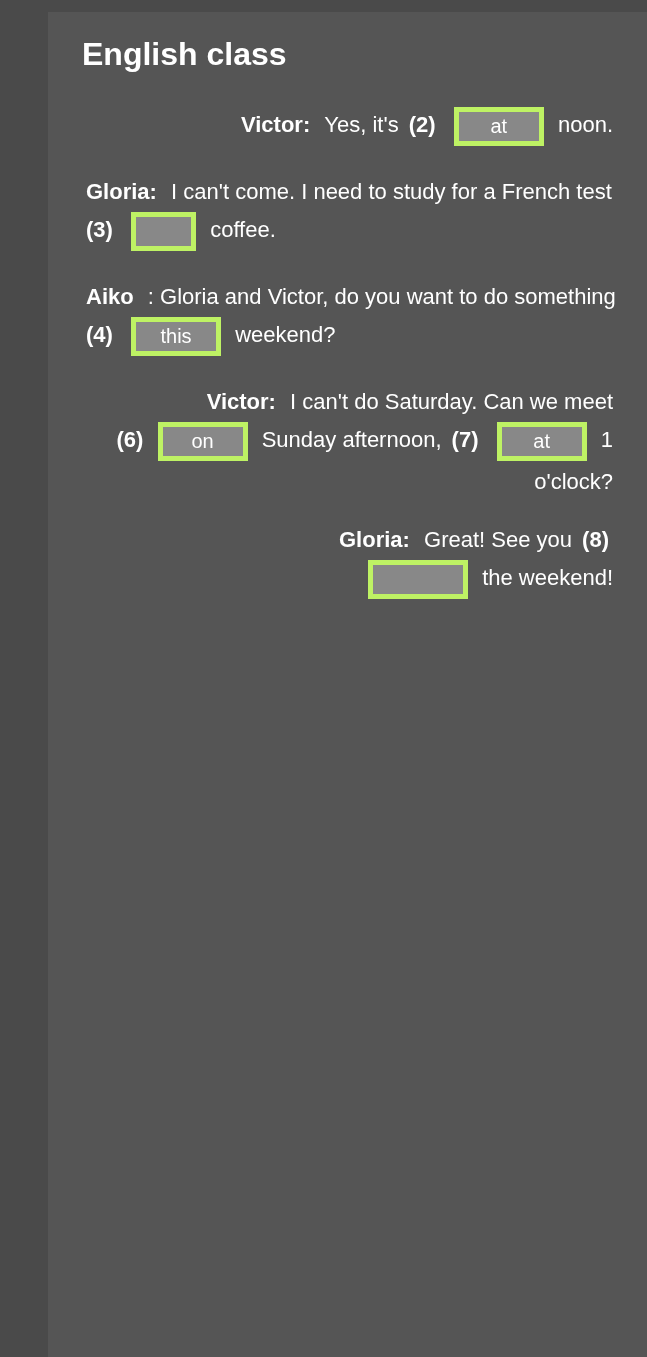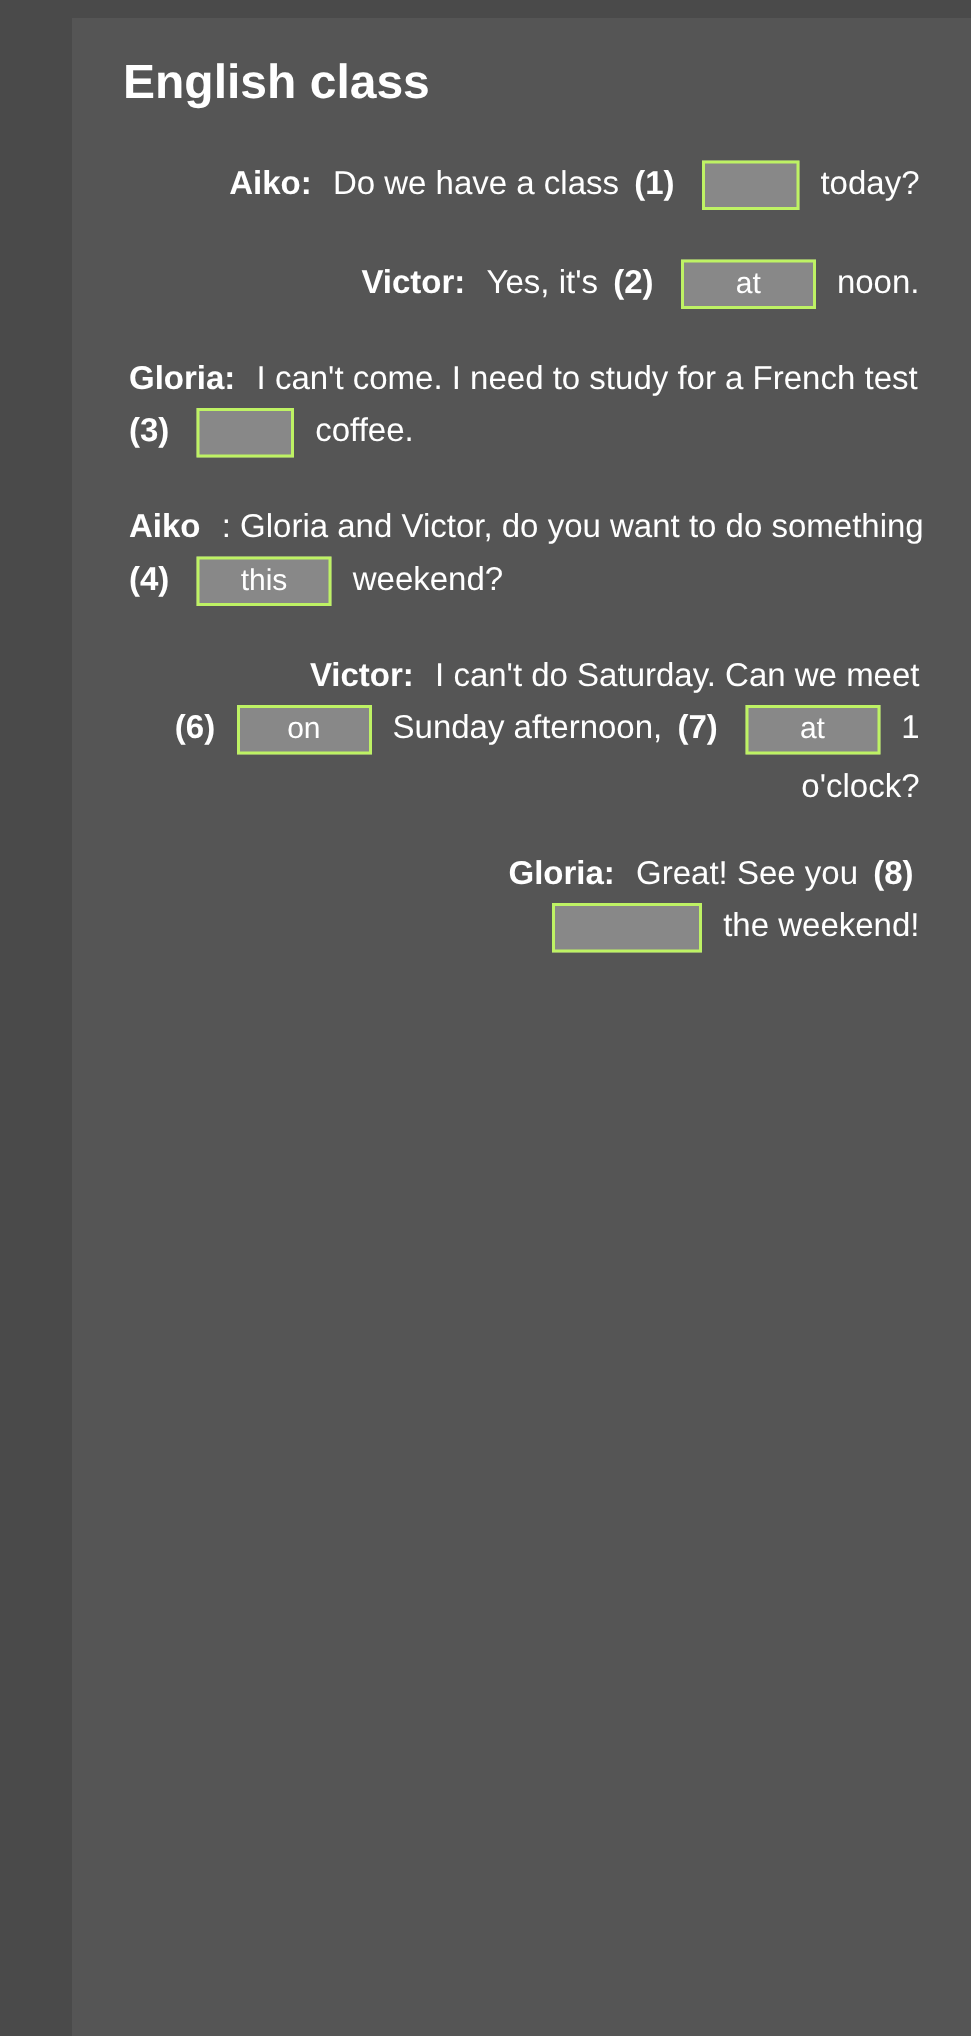--- a/index.html
+++ b/index.html
@@ -42,21 +42,21 @@
       text-align: left;
     }
 
     .speaker {
       font-weight: bold;
     }
 
     .fill-input {
       display: inline-block;
       background-color: #888888;
-      border: 2px solid #bef264;
+      border: 5px solid #bef264;
       color: #ffffff;
       font-size: 20px;
       padding: 3px 6px;
       width: 80px;
       vertical-align: middle;
       text-align: center;
     }
 
     .fill-input.narrow {
       width: 65px;
@@ -70,26 +70,20 @@
       width: 100px;
     }
   </style>
 </head>
 <body>
 
 <div class="page-container">
 
   <h1 class="page-title">English class</h1>
 
-  <div class="dialogue-section">
-    <span class="speaker">Aiko:</span>
-    <span> Do we have a class <strong>(1)</strong> </span>
-    <input class="fill-input narrow" type="text" value="" style="">
-    <span> today?</span>
-  </div>
 
   <div class="dialogue-section">
     <span class="speaker">Victor:</span>
     <span> Yes, it's <strong>(2)</strong> </span>
     <input class="fill-input medium" type="text" value="at" style="">
     <span> noon.</span>
   </div>
 
   <div class="dialogue-section left-align">
     <span class="speaker">Gloria:</span>

